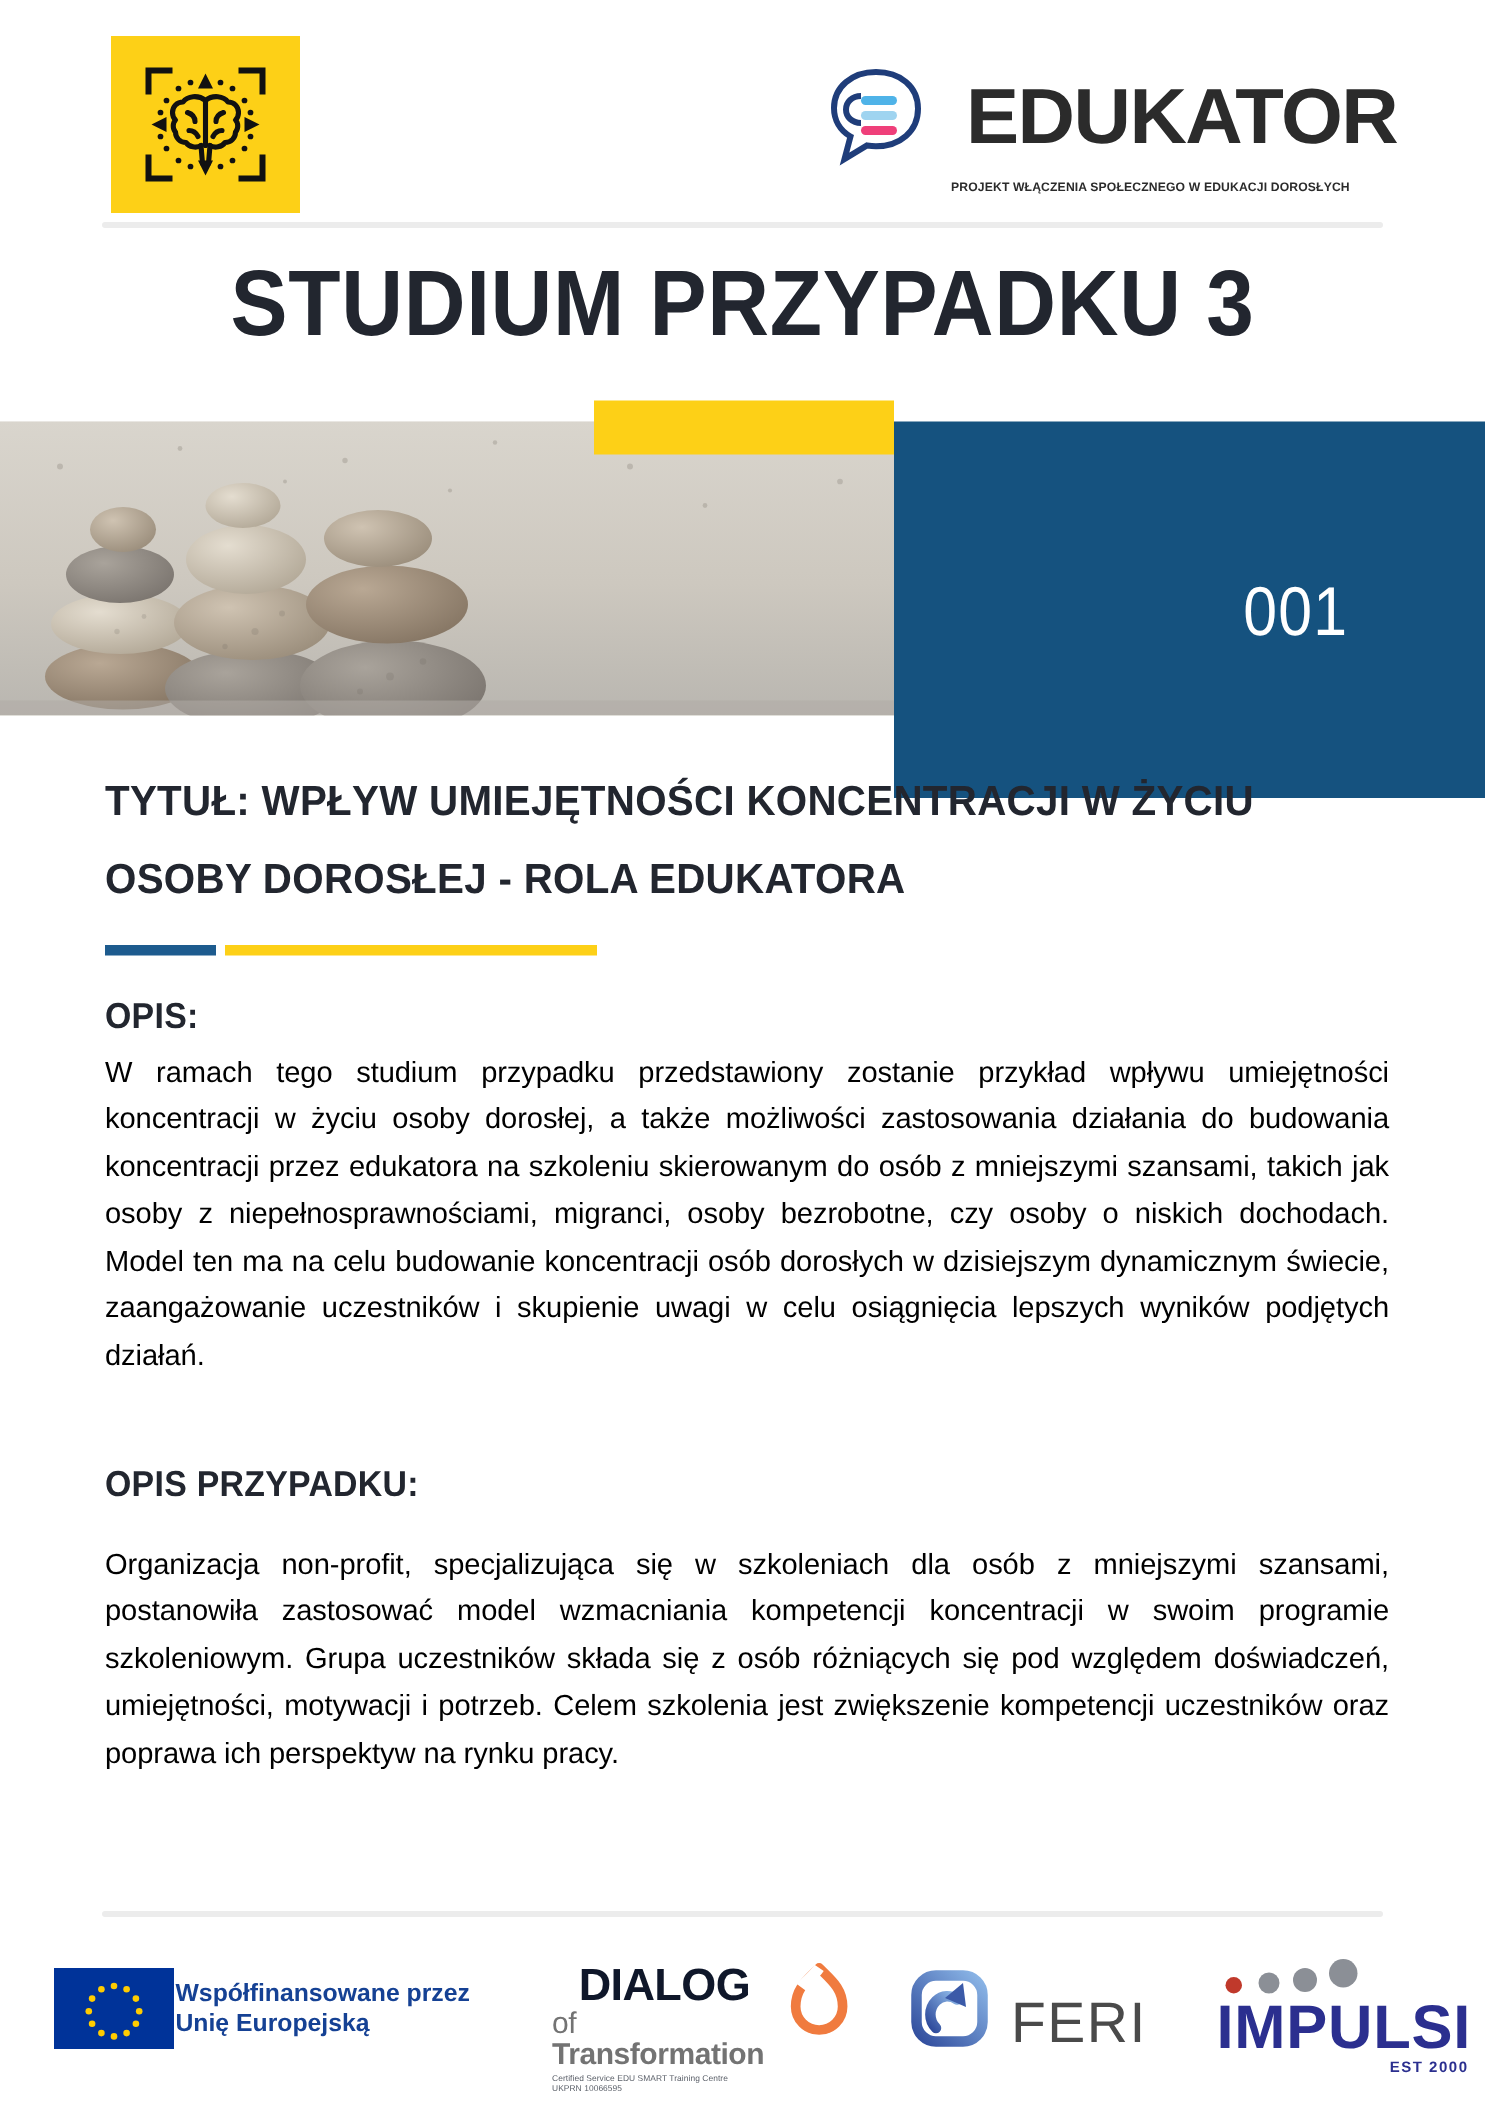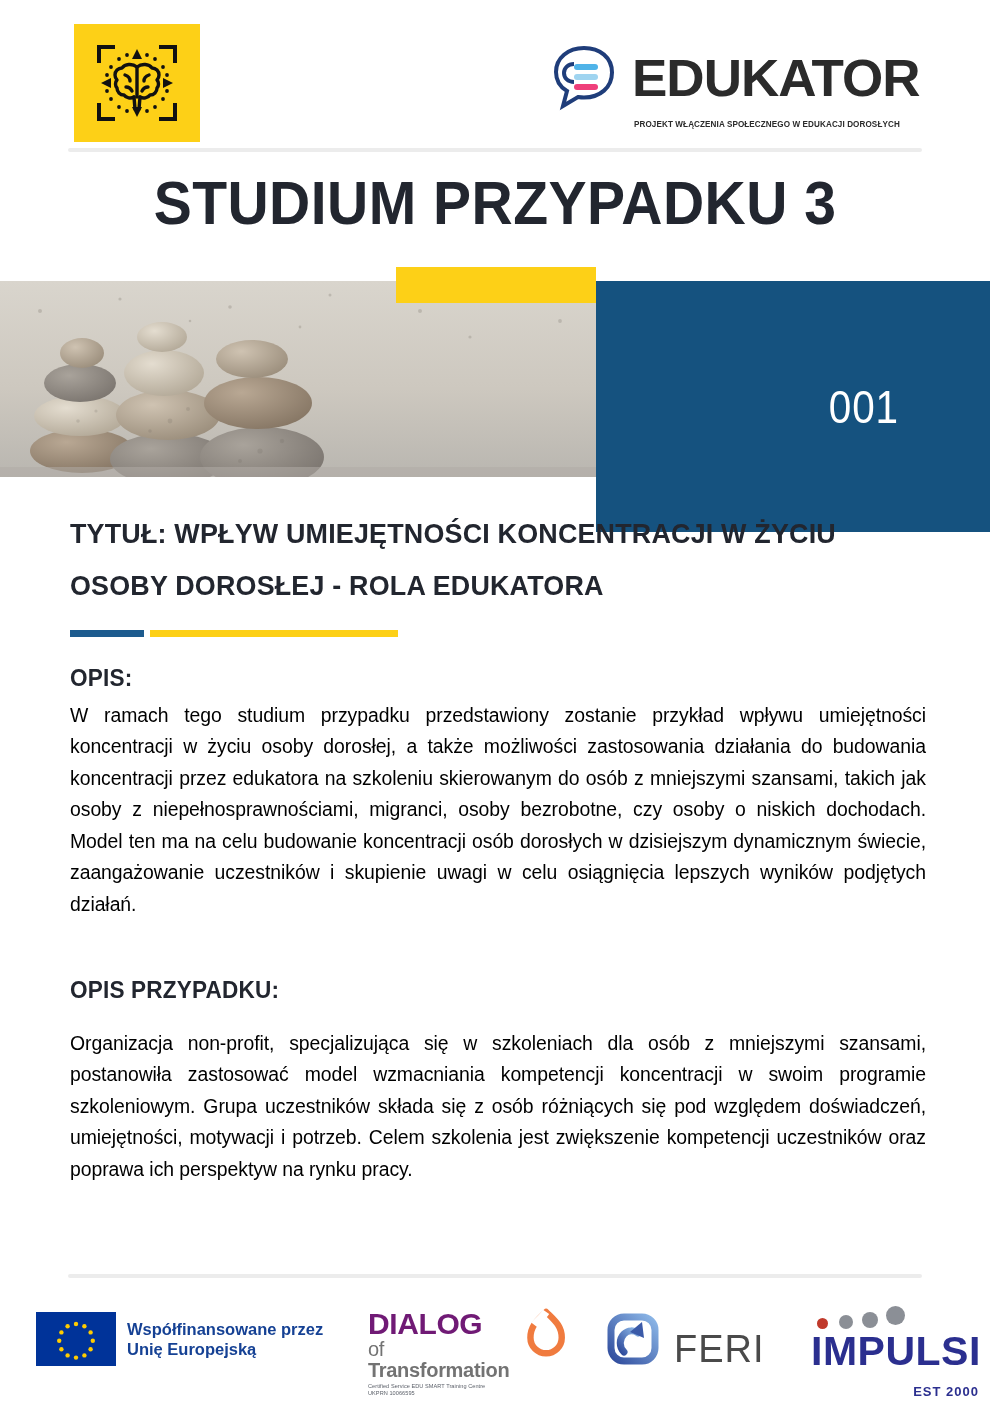--- a/index.html
+++ b/index.html
@@ -46,21 +46,21 @@
   .edukator-logo {
     position: absolute;
     left: 548px;
     top: 42px;
     width: 352px;
     height: 100px;
   }
   .eduk-row {
     display: flex;
     align-items: center;
-    gap: 12px;
+    gap: 24px;
     height: 72px;
     text-align: right;
   }
   .eduk-mark { width: 72px; height: 72px; flex: 0 0 auto; }
   .eduk-word {
     font-family: "Liberation Sans", sans-serif;
     font-weight: 700;
     font-size: 52px;
     letter-spacing: -1px;
     color: #2b2b2b;
@@ -228,21 +228,21 @@
     width: 990px;
     height: 100px;
   }
 
   .eu-logo {
     position: absolute;
     left: 36px;
     top: 16px;
     display: flex;
     align-items: center;
-    gap: 11px;
+    gap: 1px;
   }
   .eu-flag {
     width: 80px;
     height: 54px;
     background: #003399;
     position: relative;
     flex: 0 0 auto;
   }
   .eu-text {
     font-family: "Liberation Sans", sans-serif;
@@ -264,22 +264,23 @@
     display: flex;
     align-items: flex-start;
     gap: 6px;
   }
   .dlg-words { padding-top: 2px; }
   .dlg-1 {
     font-family: "Liberation Sans", sans-serif;
     font-weight: 700;
     font-size: 30px;
     line-height: 0.95;
-    color: #701a75;
+    color: #0f172a;
     letter-spacing: -0.4px;
+    text-align: center;
   }
   .dlg-2 {
     font-family: Liberation Sans, sans-serif;
     font-weight: 700;
     font-size: 20px;
     line-height: 1.05;
     color: #737373;
     letter-spacing: -0.3px;
   }
   .dlg-2 .light { font-weight: 400; }
@@ -331,25 +332,25 @@
     font-weight: 700;
     font-size: 41px;
     letter-spacing: 0.5px;
     color: #2b2f8f;
     line-height: 1;
     margin-top: 1px;
   }
   .imp-est {
     font-family: "Liberation Sans", sans-serif;
     font-weight: 700;
-    font-size: 13px;
+    font-size: 10px;
     letter-spacing: 1px;
     color: #2b2f8f;
     text-align: right;
-    margin-top: 12px;
+    margin-top: 1px;
     margin-right: 8px;
   }
 </style>
 </head>
 <body>
 
 <div class="page">
 
   <div class="header">
 

